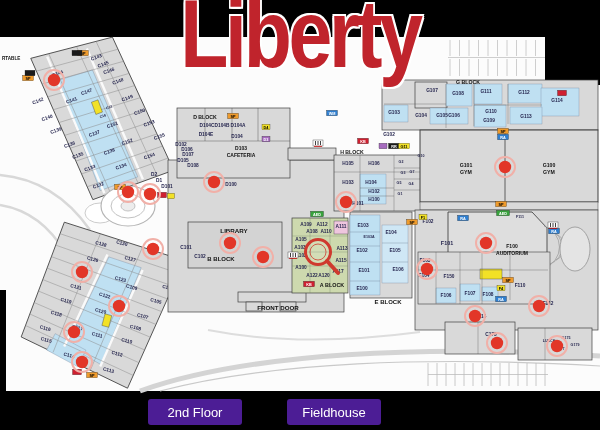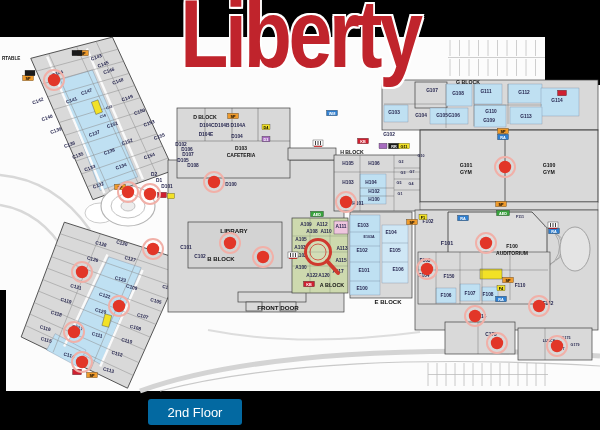--- a/index.html
+++ b/index.html
@@ -7,21 +7,21 @@
          font-family:"Liberation Sans",sans-serif;}
   #map-svg{position:absolute;left:0;top:0;}
   svg text{font-family:"Liberation Sans",sans-serif;}
   #big-title{position:absolute;top:-16px;left:0;right:0;text-align:center;
      font-size:96px;line-height:1.05;font-weight:bold;letter-spacing:-4px;
      color:#c0242c;z-index:5;pointer-events:none;
      transform:scaleX(0.82);transform-origin:50% 0;
      text-shadow:2px 0 #fff,-2px 0 #fff,0 2px #fff,0 -2px #fff,
                  2px 2px #fff,-2px -2px #fff,-2px 2px #fff,2px -2px #fff;}
   .btn{position:absolute;top:399px;width:94px;height:26px;border-radius:3px;
-     background:#0369a1;color:#fff;font-size:13px;display:flex;align-items:center;
+     background:#4c1d95;color:#fff;font-size:13px;display:flex;align-items:center;
      justify-content:center;cursor:pointer;z-index:6;border:none;}
   #btn-floor{left:148px;}
   #btn-fieldhouse{left:287px;}
 </style>
 </head>
 <body>
 
 <div id="stage">
 
   <svg id="map-svg" width="600" height="430" viewBox="0 0 600 430">
@@ -511,13 +511,14 @@
           <circle r="12.5" fill="rgba(255,255,255,0.12)" stroke="#cf3a2e" stroke-width="3"></circle>
           <circle r="8" fill="none" stroke="#cf3a2e" stroke-width="0.8"></circle>
           <line x1="9" y1="9" x2="20" y2="21" stroke="#cf3a2e" stroke-width="4" stroke-linecap="round"></line>
         </g>
       </g>
   </svg>
 
   <div id="big-title">Liberty</div>
 
   <button id="btn-floor" class="btn">2nd Floor</button>
+  <button id="btn-fieldhouse" class="btn">Fieldhouse</button>
 </div>
 
 </body></html>

